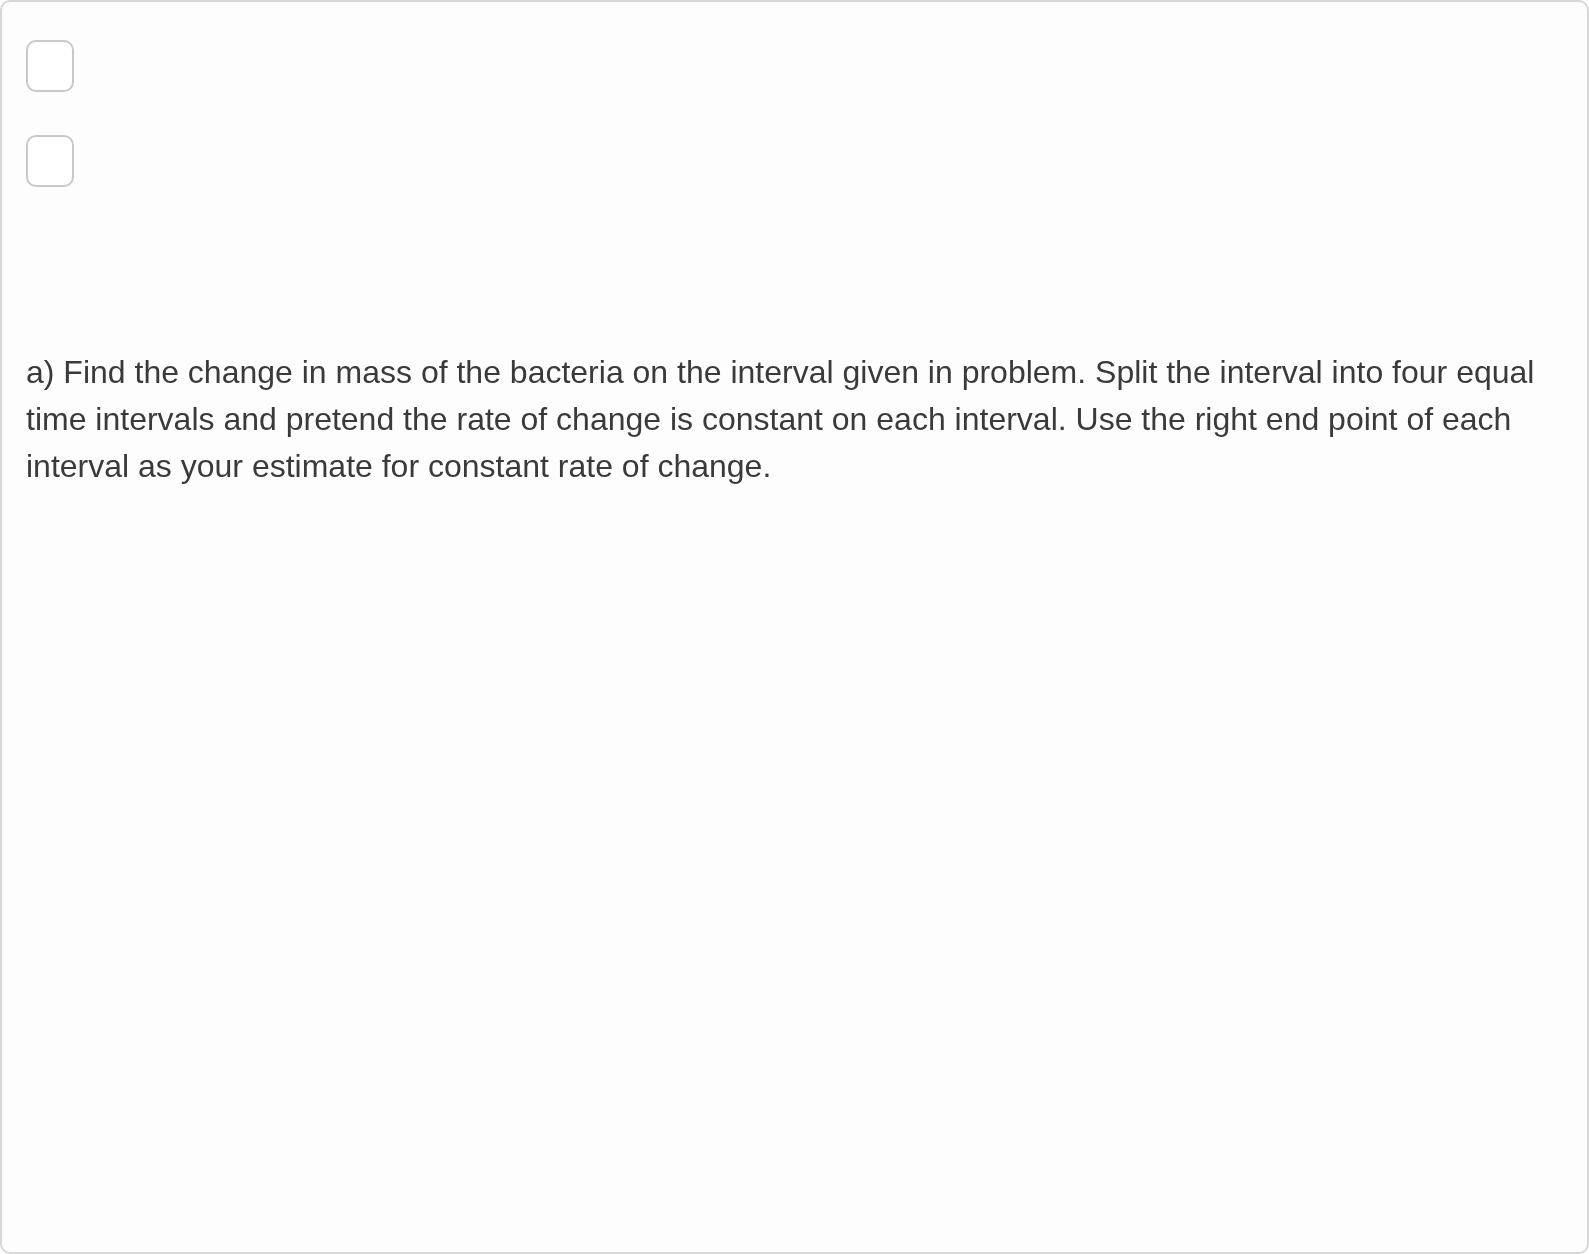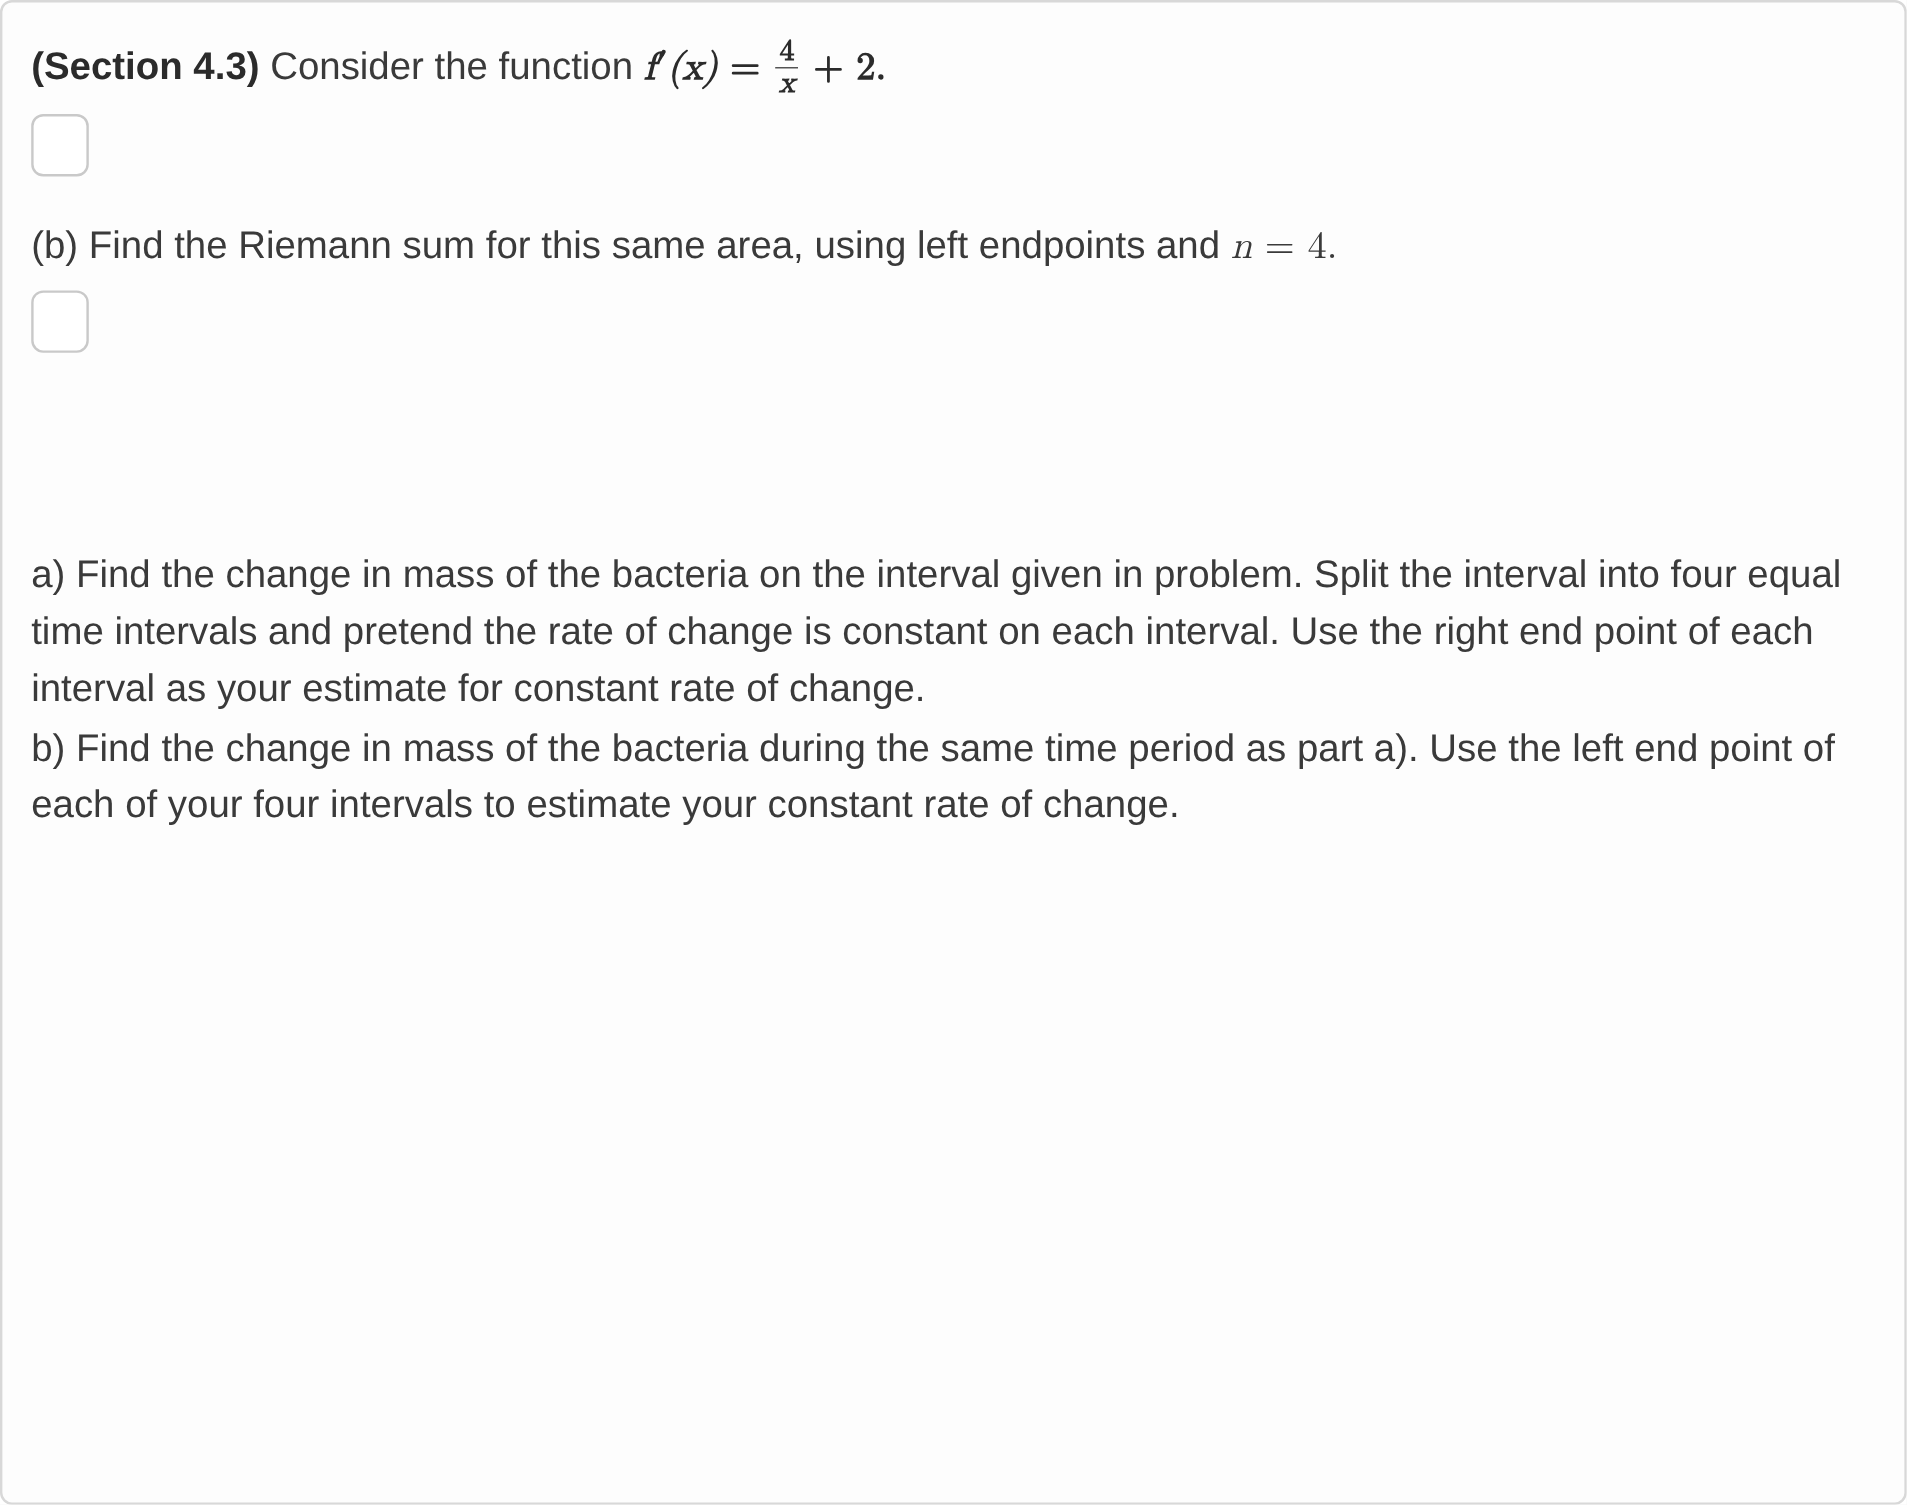--- a/index.html
+++ b/index.html
@@ -78,37 +78,30 @@
   .nowrap {
     white-space: nowrap;
   }
 </style>
 </head>
 <body>
 
 <div class="page">
   <div class="card">
 
-    <p class="para">
-      <span class="bold">(Section 4.3)</span><span> Consider the function </span><span class="math nowrap"><span class="math-italic bold">f<span style="font-style:normal;">′</span>(x)</span><span class="bold"> = </span><span class="frac bold"><span class="num">4</span><span class="den math-italic">x</span></span><span class="bold"> + 2.</span></span>
-    </p>
 
 
     <div class="input-box"></div>
 
     <div class="gap-small"></div>
 
-    <p class="para">
-      <span>(b) </span><span>Find the Riemann sum for this same area, using left endpoints and </span><span class="math nowrap"><span class="math-italic">n</span> = 4.</span>
-    </p>
 
     <div class="input-box"></div>
 
     <div class="gap-large"></div>
 
 
     <div class="gap-med"></div>
 
     <p class="para">a) Find the change in mass of the bacteria on the interval given in problem. Split the interval into four equal time intervals and pretend the rate of change is constant on each interval. Use the right end point of each interval as your estimate for constant rate of change.</p>
-    <p class="para">b) Find the change in mass of the bacteria during the same time period as part a). Use the left end point of each of your four intervals to estimate your constant rate of change.</p>
 
   </div>
 </div>
 
 </body></html>

